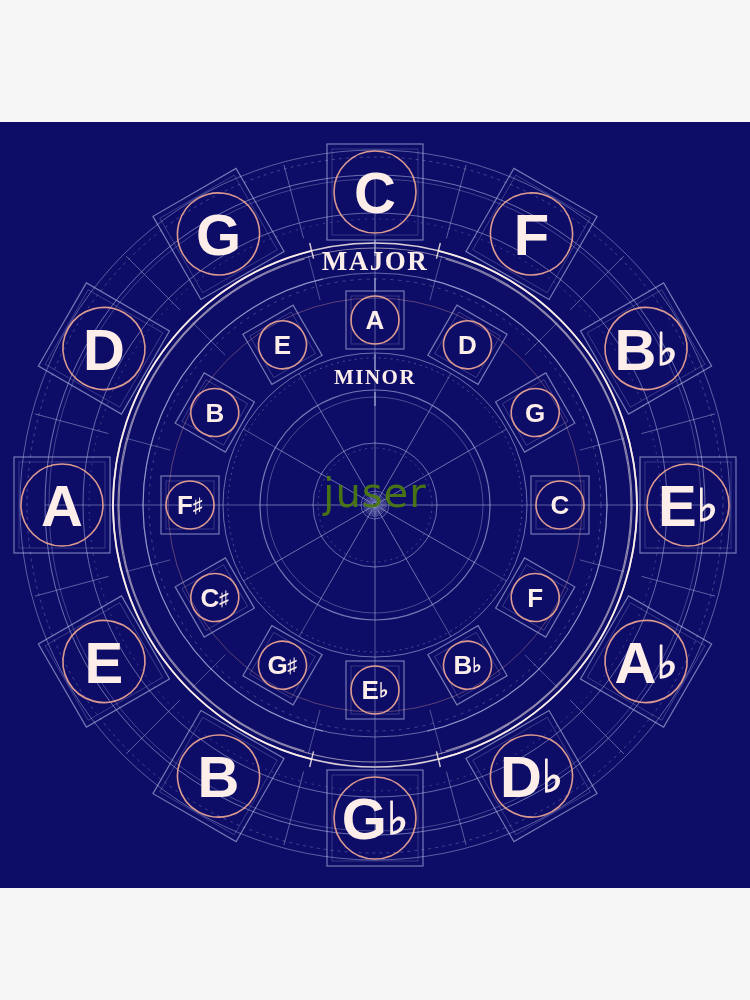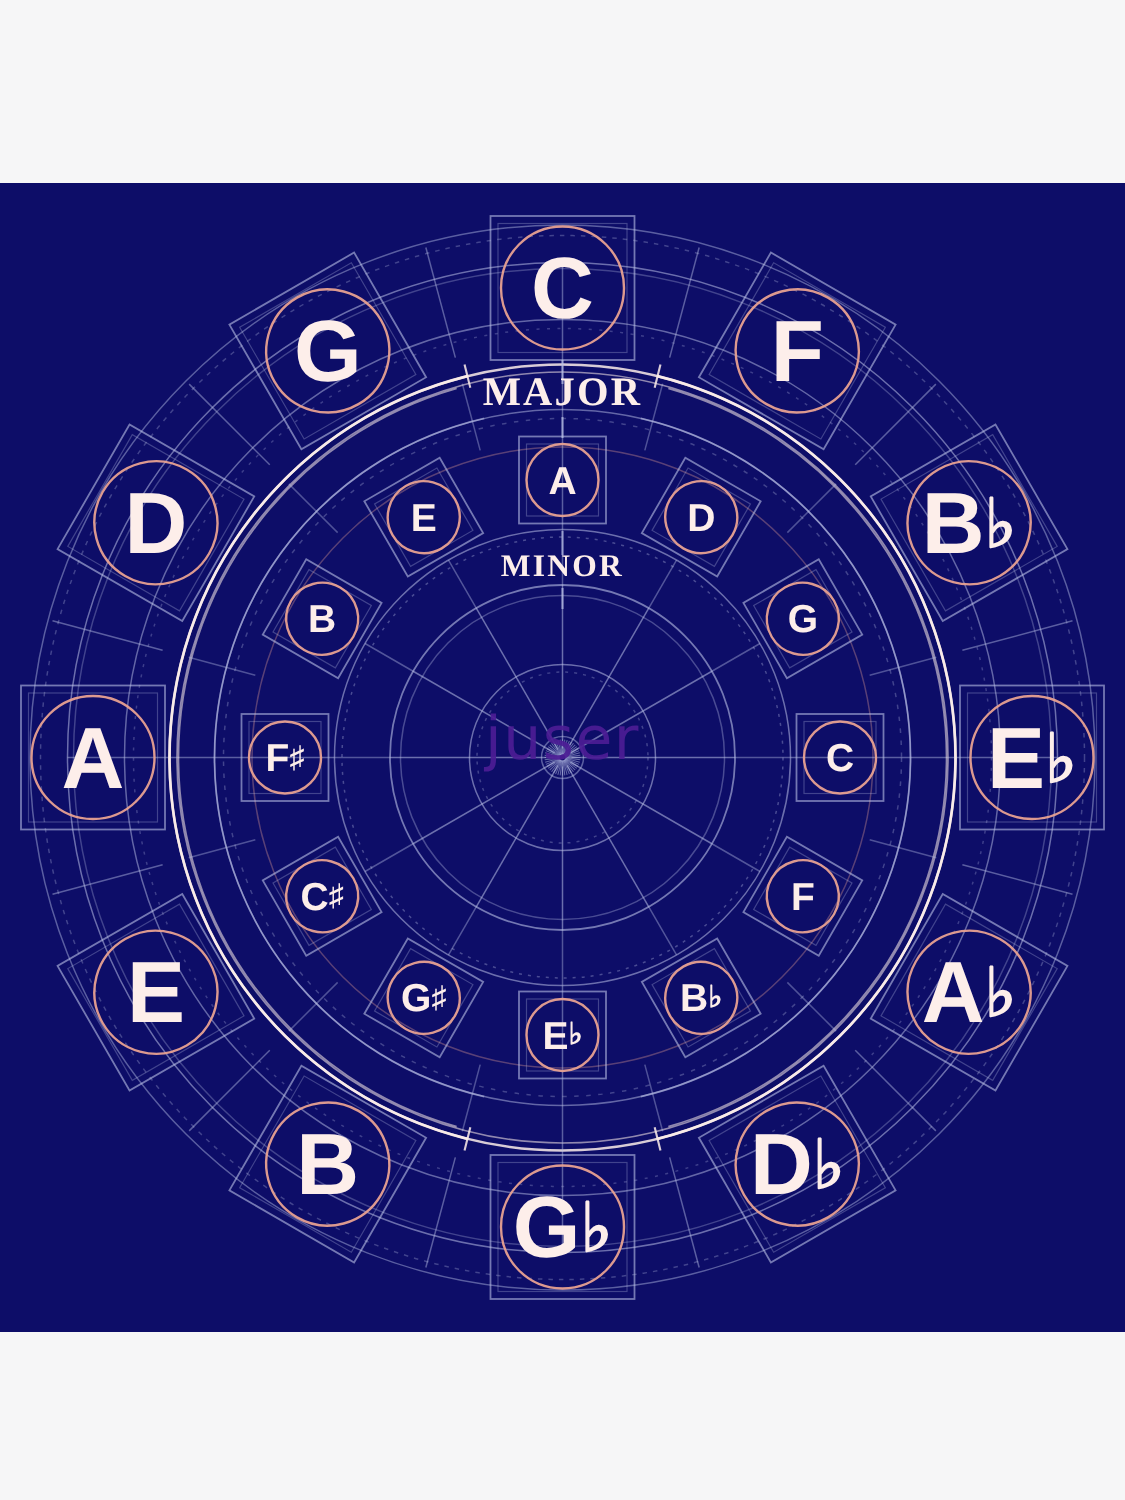--- a/index.html
+++ b/index.html
@@ -14,21 +14,21 @@
     position:absolute;left:0;top:122px;width:750px;height:766px;
     background:#0d0d68;
   }
   #wheel{position:absolute;left:0;top:0;width:750px;height:1000px;}
   .wm{
     position:absolute;left:0;top:470px;width:750px;
     text-align:center;
     font-family:"DejaVu Sans",sans-serif;
     font-size:40px;
     letter-spacing:1px;
-    color:#4c1d95;
+    color:#4d7c0f;
     opacity:.92;
     user-select:none;
   }
 </style>
 </head>
 <body>
 
 <div id="stage">
   <div id="band"></div>
 

